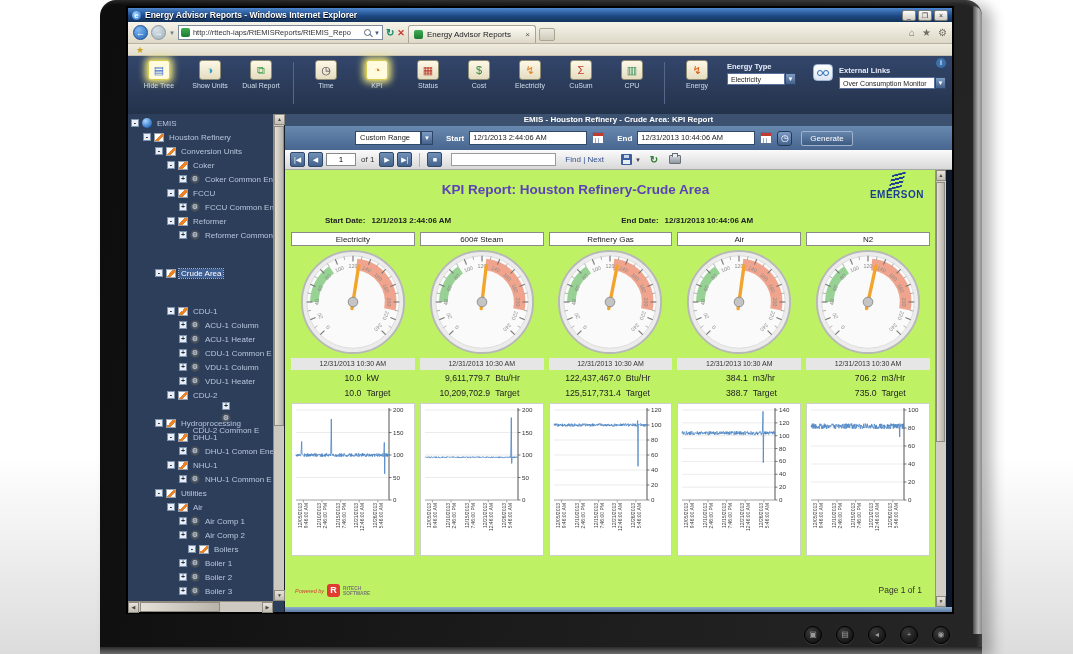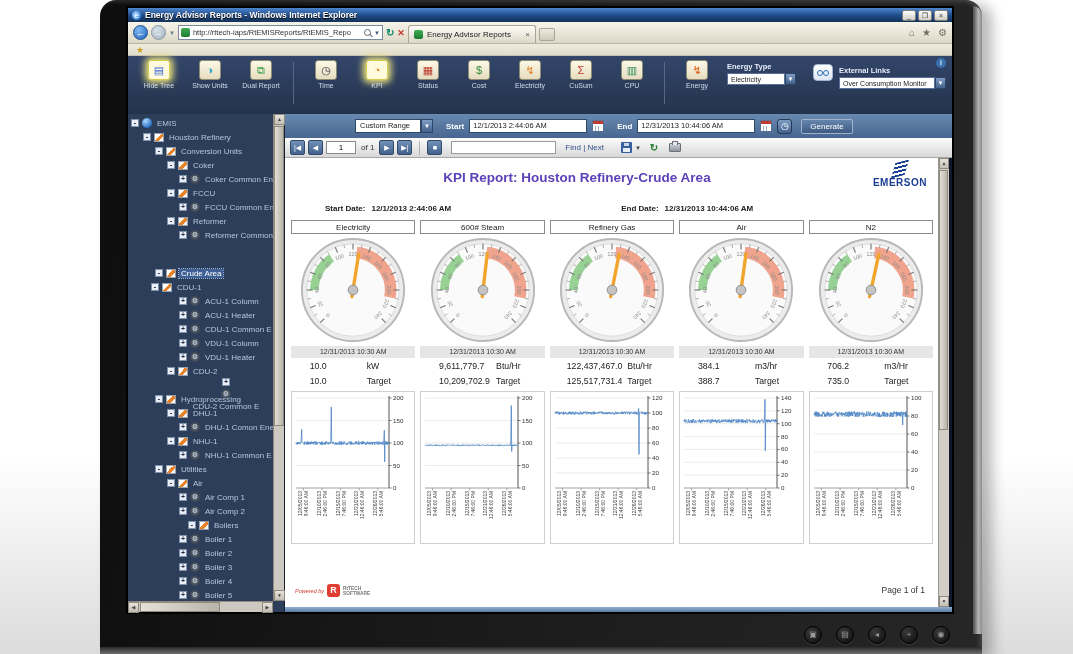--- a/index.html
+++ b/index.html
@@ -122,39 +122,39 @@
   .vfind{width:105px;height:13px;border:1px solid #9a9a9a;background:#fff;margin-left:6px}
   .vfindlab{font-size:8px;color:#31508c;margin:0 6px}
   .floppy{width:11px;height:11px;background:#3a5f9e;border-radius:1px;position:relative;margin-left:8px}
   .floppy::after{content:"";position:absolute;left:2px;right:2px;bottom:1px;height:4px;background:#e8eef6}
   .floppy::before{content:"";position:absolute;left:3px;right:3px;top:1px;height:3px;background:#c9d6ea}
   .vcaret{font-size:6px;color:#444}
   .vrefresh{font-size:10px;color:#2e7d32;font-weight:bold;margin-left:6px}
   .printer{width:12px;height:9px;background:linear-gradient(#cfd4da,#8f979f);border:1px solid #6a7077;border-radius:1px;position:relative;margin-left:8px}
   .printer::before{content:"";position:absolute;left:2px;right:2px;top:-3px;height:3px;background:#e8eaec;border:1px solid #6a7077;border-bottom:none}
   
-  .rbody{flex:1;background:#ffffff;position:relative;min-height:0;border-right:3px solid #0f172a}
+  .rbody{flex:1;background:#bef264;position:relative;min-height:0;border-right:6px solid #0f172a}
   .rscroll{position:absolute;top:0;right:0;width:11px;bottom:0;background:#d2cec6;border-left:1px solid #97938a}
   .rtitle{position:absolute;left:90px;right:170px;top:12px;text-align:center;font-size:13.5px;font-weight:bold;color:#5c42b8}
   .emerson{position:absolute;right:22px;top:4px;text-align:center}
   .em-mark{width:14px;height:14px;margin:0 auto 1px;background:repeating-linear-gradient(180deg,#1b3f94 0 2px,rgba(255,255,255,0) 2px 4px);
     transform:rotate(-14deg) skewX(-30deg)}
   .em-word{font-size:10px;font-weight:bold;color:#1b3f94;letter-spacing:.5px}
   .rdates{position:absolute;left:40px;right:40px;top:46px;display:flex;font-size:8px;color:#222}
   .rdates b{font-weight:bold}
   .rdates .grp{display:flex;gap:6px}
   .rdates .grp.end{margin-left:170px}
   .kcols{position:absolute;left:6px;right:16px;top:62px;display:flex;gap:5px}
   .kcol{flex:1;min-width:0}
   .khdr{border:1px solid #8a8a8a;height:14px;font-size:8px;color:#222;text-align:center;line-height:13px;background:#fff;
     white-space:nowrap;overflow:hidden}
   .kgauge{height:112px;display:flex;justify-content:center;align-items:center}
   .kts{background:#e6e6e6;height:12px;font-size:7px;color:#333;text-align:center;line-height:12px;white-space:nowrap;overflow:hidden}
   .kval{height:15px;display:flex;justify-content:center;gap:5px;font-size:8.7px;color:#222;align-items:center}
-  .kval .v{min-width:52px;text-align:left;white-space:nowrap}
+  .kval .v{min-width:52px;text-align:right;white-space:nowrap}
   .kval .u{min-width:30px;text-align:left}
   .kchart{border:1px solid #cfcfcf;margin-top:3px;height:153px;overflow:hidden;background:#fff}
   svg text{font-family:"Liberation Sans",sans-serif}
   .rfooter-left{position:absolute;left:10px;bottom:10px;display:flex;align-items:center;gap:3px}
   .pow{color:#d23a2e;font-size:5.5px;font-style:italic}
   .rt-logo{width:13px;height:13px;background:#e03c31;border-radius:3px;color:#fff;font-weight:bold;font-size:9px;line-height:13px;
     text-align:center}
   .rt-text{font-size:4.8px;color:#777;font-weight:bold;line-height:5px}
   .rfooter-right{position:absolute;right:24px;bottom:12px;font-size:8.5px;color:#333}
   .win-bottom{height:5px;background:linear-gradient(#8fb0d0,#5a7ca2);flex:none}
@@ -330,21 +330,21 @@
             <div class="tree-row" style="padding-left: 51px;">
               <span class="expand">+</span>
               <span class="ticon gear">⚙</span>
               <span class="tlabel">Reformer Common</span>
             </div>
             <div class="tree-row selected" style="padding-left: 27px; margin-top: 24px;">
               <span class="expand">-</span>
               <span class="ticon chart"></span>
               <span class="tlabel">Crude Area</span>
             </div>
-            <div class="tree-row" style="padding-left: 23px;">
+            <div class="tree-row" style="padding-left: 39px; margin-top: 24px;">
               <span class="expand">-</span>
               <span class="ticon chart"></span>
               <span class="tlabel">CDU-1</span>
             </div>
             <div class="tree-row" style="padding-left: 51px;">
               <span class="expand">+</span>
               <span class="ticon gear">⚙</span>
               <span class="tlabel">ACU-1 Column</span>
             </div>
             <div class="tree-row" style="padding-left: 51px;">
@@ -458,20 +458,21 @@
           <span class="sb-btn" style="bottom:0">▼</span>
           <span class="sb-thumb" style="left:0;width:10px;top:12px;height:300px"></span>
         </div>
         <div class="sb-h">
           <span class="sb-btn" style="left:0">◀</span>
           <span class="sb-btn" style="right:0">▶</span>
           <span class="sb-thumb" style="top:0;height:10px;left:12px;width:80px"></span>
         </div>
       </div>
       <div class="report">
+        <div class="rheader">EMIS - Houston Refinery - Crude Area: KPI Report</div>
         <div class="rparams">
           <span class="sel-range">
             <span class="val">Custom Range</span>
             <span class="arrow">▼</span>
           </span>
           <span class="plabel">Start</span>
           <span class="pinput">12/1/2013 2:44:06 AM</span>
           <span class="cal-ico"></span>
           <span class="plabel">End</span>
           <span class="pinput">12/31/2013 10:44:06 AM</span>

